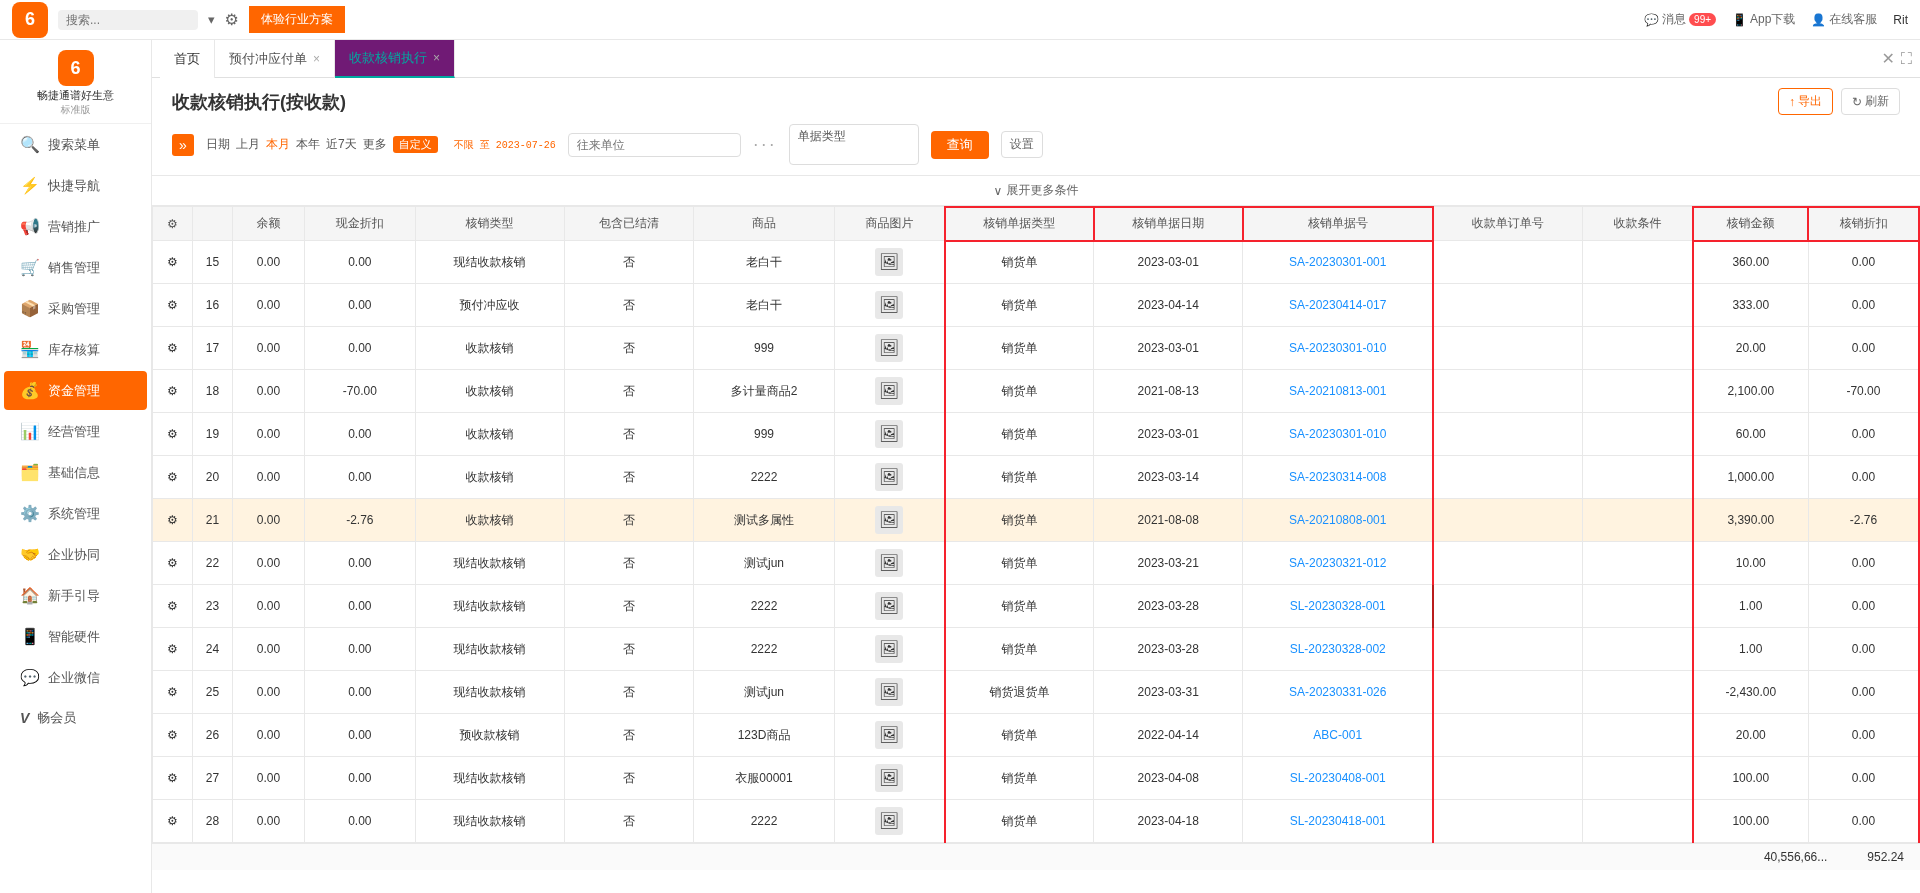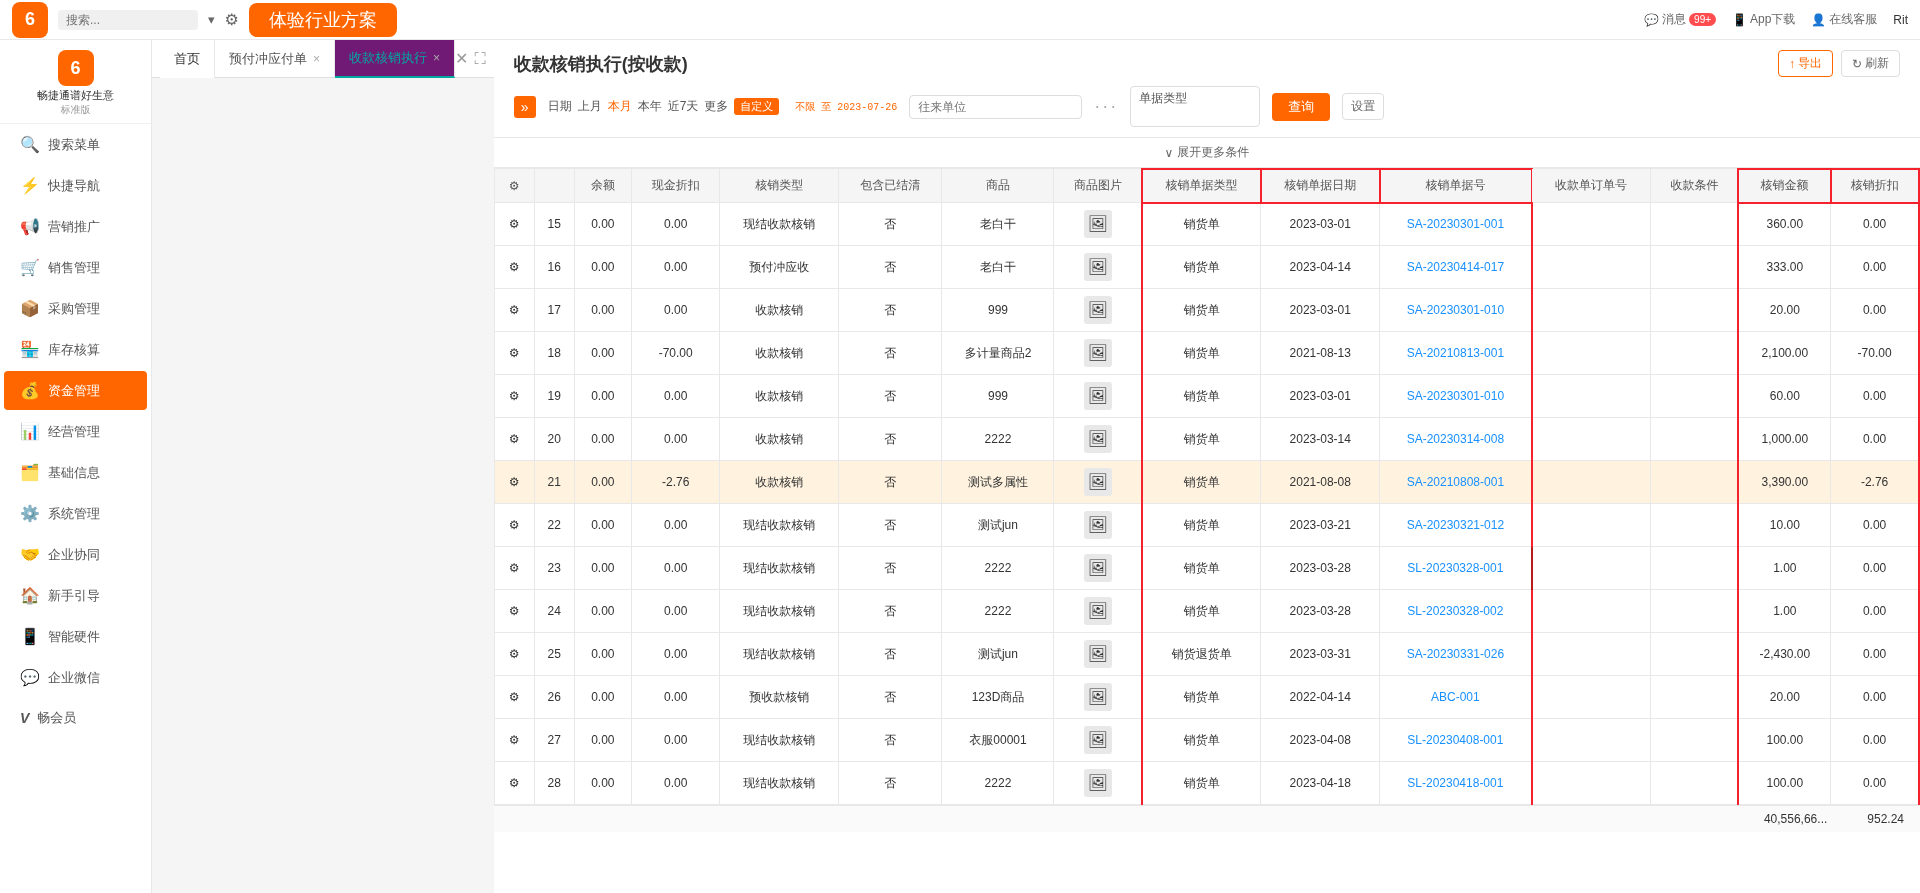--- a/index.html
+++ b/index.html
@@ -31,24 +31,24 @@
     }
     .top-bar-gear {
       color: #666;
       cursor: pointer;
       font-size: 16px;
     }
     .top-bar-btn {
       background: #ff6600;
       color: #fff;
       border: none;
-      border-radius: 8px;
-      padding: 5px 20px;
-      cursor: pointer;
-      font-size: 18px;
+      border-radius: 0;
+      padding: 5px 12px;
+      cursor: pointer;
+      font-size: 12px;
     }
     .top-bar-right {
       margin-left: auto;
       display: flex;
       align-items: center;
       gap: 16px;
       font-size: 12px;
       color: #666;
     }
     .top-bar-right .badge {
@@ -107,21 +107,21 @@
       border-radius: 4px;
       margin: 1px 4px;
     }
     .sidebar-item.active { background: #ff6600; color: #fff; border-radius: 4px; }
     .sidebar-item .icon { font-size: 16px; }
 
     
     .content-area {
       flex: 1;
       display: flex;
-      flex-direction: row;
+      flex-direction: column;
       overflow: hidden;
     }
 
     
     .tab-bar {
       display: flex;
       align-items: center;
       background: #fff;
       border-bottom: 1px solid #e0e0e0;
       height: 38px;

